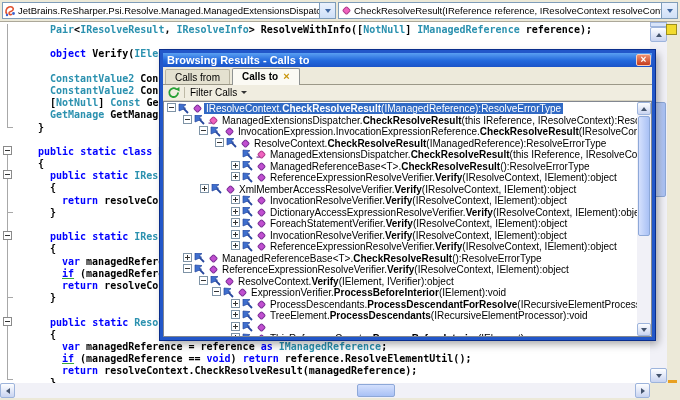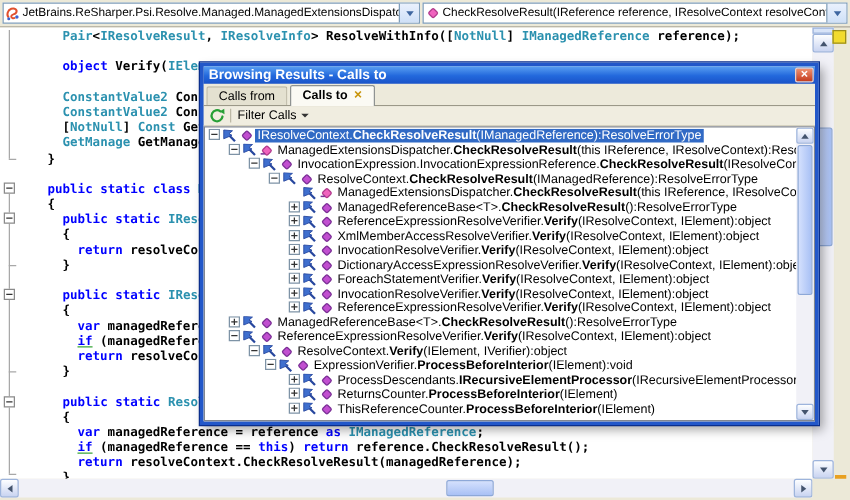--- a/index.html
+++ b/index.html
@@ -159,21 +159,21 @@
       <div class="code-line" style="padding-left: 50px;"><span class="tok-k">public static</span><span class="tok-p"> </span><span class="tok-t">IResol</span></div>
       <div class="code-line" style="padding-left: 50px;"><span class="tok-p">{</span></div>
       <div class="code-line" style="padding-left: 62px;"><span class="tok-k">var</span><span class="tok-p"> managedRefere</span></div>
       <div class="code-line" style="padding-left: 62px;"><span class="tok-ku">if</span><span class="tok-p"> (managedReferen</span></div>
       <div class="code-line" style="padding-left: 62px;"><span class="tok-k">return</span><span class="tok-p"> resolveCont</span></div>
       <div class="code-line" style="padding-left: 50px;"><span class="tok-p">}</span></div>
       <div class="code-line" style="padding-left: 38px;"></div>
       <div class="code-line" style="padding-left: 50px;"><span class="tok-k">public static</span><span class="tok-p"> </span><span class="tok-t">Resolv</span></div>
       <div class="code-line" style="padding-left: 50px;"><span class="tok-p">{</span></div>
       <div class="code-line" style="padding-left: 62px;"><span class="tok-k">var</span><span class="tok-p"> managedReference = reference </span><span class="tok-k">as</span><span class="tok-p"> </span><span class="tok-t">IManagedReference</span><span class="tok-p">;</span></div>
-      <div class="code-line" style="padding-left: 62px;"><span class="tok-ku">if</span><span class="tok-p"> (managedReference == </span><span class="tok-k">this</span><span class="tok-p">) </span><span class="tok-k">return</span><span class="tok-p"> reference.CheckResolveResult();</span></div>
+      <div class="code-line" style="padding-left: 62px;"><span class="tok-ku">if</span><span class="tok-p"> (managedReference == </span><span class="tok-k">void</span><span class="tok-p">) </span><span class="tok-k">return</span><span class="tok-p"> reference.ResolveElementUtil();</span></div>
       <div class="code-line" style="padding-left: 62px;"><span class="tok-k">return</span><span class="tok-p"> resolveContext.CheckResolveResult(managedReference);</span></div>
       <div class="code-line" style="padding-left: 50px;"><span class="tok-p">}</span></div>
     </div>
 </div>
 
 <div id="vscroll">
   <div class="sb-btn" style="left:0;top:5px;width:17px;height:15px">
       <span class="tri-up"></span>
     </div>
   <div class="sb-thumb" style="left:1px;top:80px;width:15px;height:95px"></div>
@@ -335,21 +335,21 @@
           </span>
           <span class="tree-ic">
             <svg width="11" height="11" viewBox="0 0 11 11">
               <g transform="rotate(45 5.5 5.5)">
                 <rect x="2.7" y="2.7" width="5.6" height="5.6" rx="1.2" fill="#C14FD0" stroke="#7B2F96" stroke-width="1"></rect>
               </g>
             </svg>
           </span>
           <span class="row-text"><span>ReferenceExpressionResolveVerifier.</span><span class="bold">Verify</span><span>(IResolveContext, IElement):object</span></span>
         </div>
-        <div class="tree-row" style="padding-left: 67px;">
+        <div class="tree-row" style="padding-left: 36px;">
           <span class="expand-box plus"></span>
           <span class="tree-ic">
             <svg width="12" height="12" viewBox="0 0 12 12">
               <path d="M4.2,4.2 L10,10" stroke="#27479E" stroke-width="1.8"></path>
               <polygon points="1,1 8,1.6 5.2,4 7.6,5.2 1,8" fill="#3F6FCE" stroke="#27479E" stroke-width="0.7"></polygon>
             </svg>
           </span>
           <span class="tree-ic">
             <svg width="11" height="11" viewBox="0 0 11 11">
               <g transform="rotate(45 5.5 5.5)">
@@ -520,38 +520,54 @@
               <polygon points="1,1 8,1.6 5.2,4 7.6,5.2 1,8" fill="#3F6FCE" stroke="#27479E" stroke-width="0.7"></polygon>
             </svg>
           </span>
           <span class="tree-ic">
             <svg width="11" height="11" viewBox="0 0 11 11">
               <g transform="rotate(45 5.5 5.5)">
                 <rect x="2.7" y="2.7" width="5.6" height="5.6" rx="1.2" fill="#C14FD0" stroke="#7B2F96" stroke-width="1"></rect>
               </g>
             </svg>
           </span>
-          <span class="row-text"><span>ProcessDescendants.</span><span class="bold">IRecursiveElementProcessor</span><span>(IRecursiveElementProcessor, IElement):bool</span></span>
-        </div>
-        <div class="tree-row" style="padding-left: 67px;">
-          <span class="expand-box plus"></span>
-          <span class="tree-ic">
-            <svg width="12" height="12" viewBox="0 0 12 12">
-              <path d="M4.2,4.2 L10,10" stroke="#27479E" stroke-width="1.8"></path>
-              <polygon points="1,1 8,1.6 5.2,4 7.6,5.2 1,8" fill="#3F6FCE" stroke="#27479E" stroke-width="0.7"></polygon>
-            </svg>
-          </span>
-          <span class="tree-ic">
-            <svg width="11" height="11" viewBox="0 0 11 11">
-              <g transform="rotate(45 5.5 5.5)">
-                <rect x="2.7" y="2.7" width="5.6" height="5.6" rx="1.2" fill="#C14FD0" stroke="#7B2F96" stroke-width="1"></rect>
-              </g>
-            </svg>
-          </span>
-          <span class="row-text"><span>ReturnsCounter.</span><span class="bold">ProcessBeforeInterior</span><span>(IElement)</span></span>
+          <span class="row-text"><span>ProcessDescendants.</span><span class="bold">ProcessDescendantForResolve</span><span>(IRecursiveElementProcessor, IElement):bool</span></span>
+        </div>
+        <div class="tree-row" style="padding-left: 67px;">
+          <span class="expand-box plus"></span>
+          <span class="tree-ic">
+            <svg width="12" height="12" viewBox="0 0 12 12">
+              <path d="M4.2,4.2 L10,10" stroke="#27479E" stroke-width="1.8"></path>
+              <polygon points="1,1 8,1.6 5.2,4 7.6,5.2 1,8" fill="#3F6FCE" stroke="#27479E" stroke-width="0.7"></polygon>
+            </svg>
+          </span>
+          <span class="tree-ic">
+            <svg width="11" height="11" viewBox="0 0 11 11">
+              <g transform="rotate(45 5.5 5.5)">
+                <rect x="2.7" y="2.7" width="5.6" height="5.6" rx="1.2" fill="#C14FD0" stroke="#7B2F96" stroke-width="1"></rect>
+              </g>
+            </svg>
+          </span>
+          <span class="row-text"><span>TreeElement.</span><span class="bold">ProcessDescendants</span><span>(IRecursiveElementProcessor):void</span></span>
+        </div>
+        <div class="tree-row" style="padding-left: 67px;">
+          <span class="expand-box plus"></span>
+          <span class="tree-ic">
+            <svg width="12" height="12" viewBox="0 0 12 12">
+              <path d="M4.2,4.2 L10,10" stroke="#27479E" stroke-width="1.8"></path>
+              <polygon points="1,1 8,1.6 5.2,4 7.6,5.2 1,8" fill="#3F6FCE" stroke="#27479E" stroke-width="0.7"></polygon>
+            </svg>
+          </span>
+          <span class="tree-ic">
+            <svg width="11" height="11" viewBox="0 0 11 11">
+              <g transform="rotate(45 5.5 5.5)">
+                <rect x="2.7" y="2.7" width="5.6" height="5.6" rx="1.2" fill="#C14FD0" stroke="#7B2F96" stroke-width="1"></rect>
+              </g>
+            </svg>
+          </span>
         </div>
         <div class="tree-row" style="padding-left: 67px;">
           <span class="expand-box plus"></span>
           <span class="tree-ic">
             <svg width="12" height="12" viewBox="0 0 12 12">
               <path d="M4.2,4.2 L10,10" stroke="#27479E" stroke-width="1.8"></path>
               <polygon points="1,1 8,1.6 5.2,4 7.6,5.2 1,8" fill="#3F6FCE" stroke="#27479E" stroke-width="0.7"></polygon>
             </svg>
           </span>
           <span class="tree-ic">

